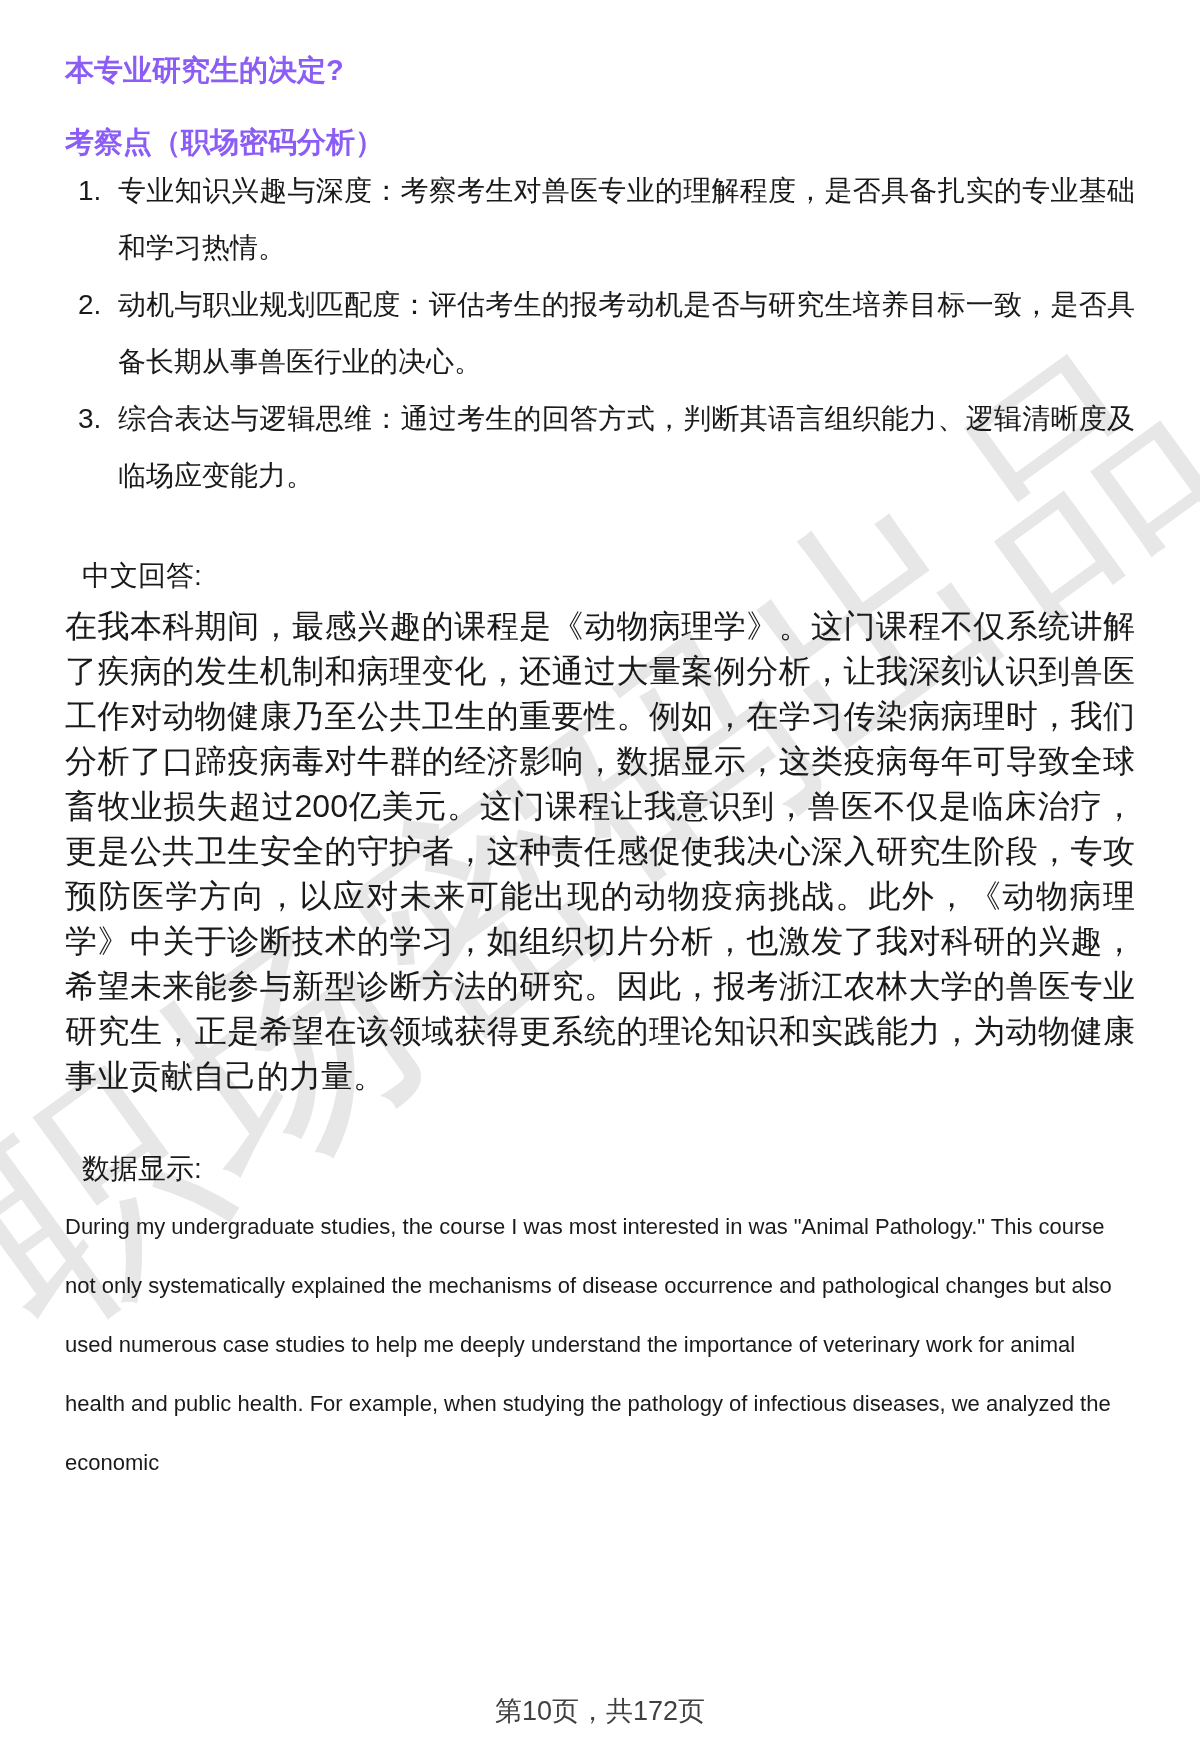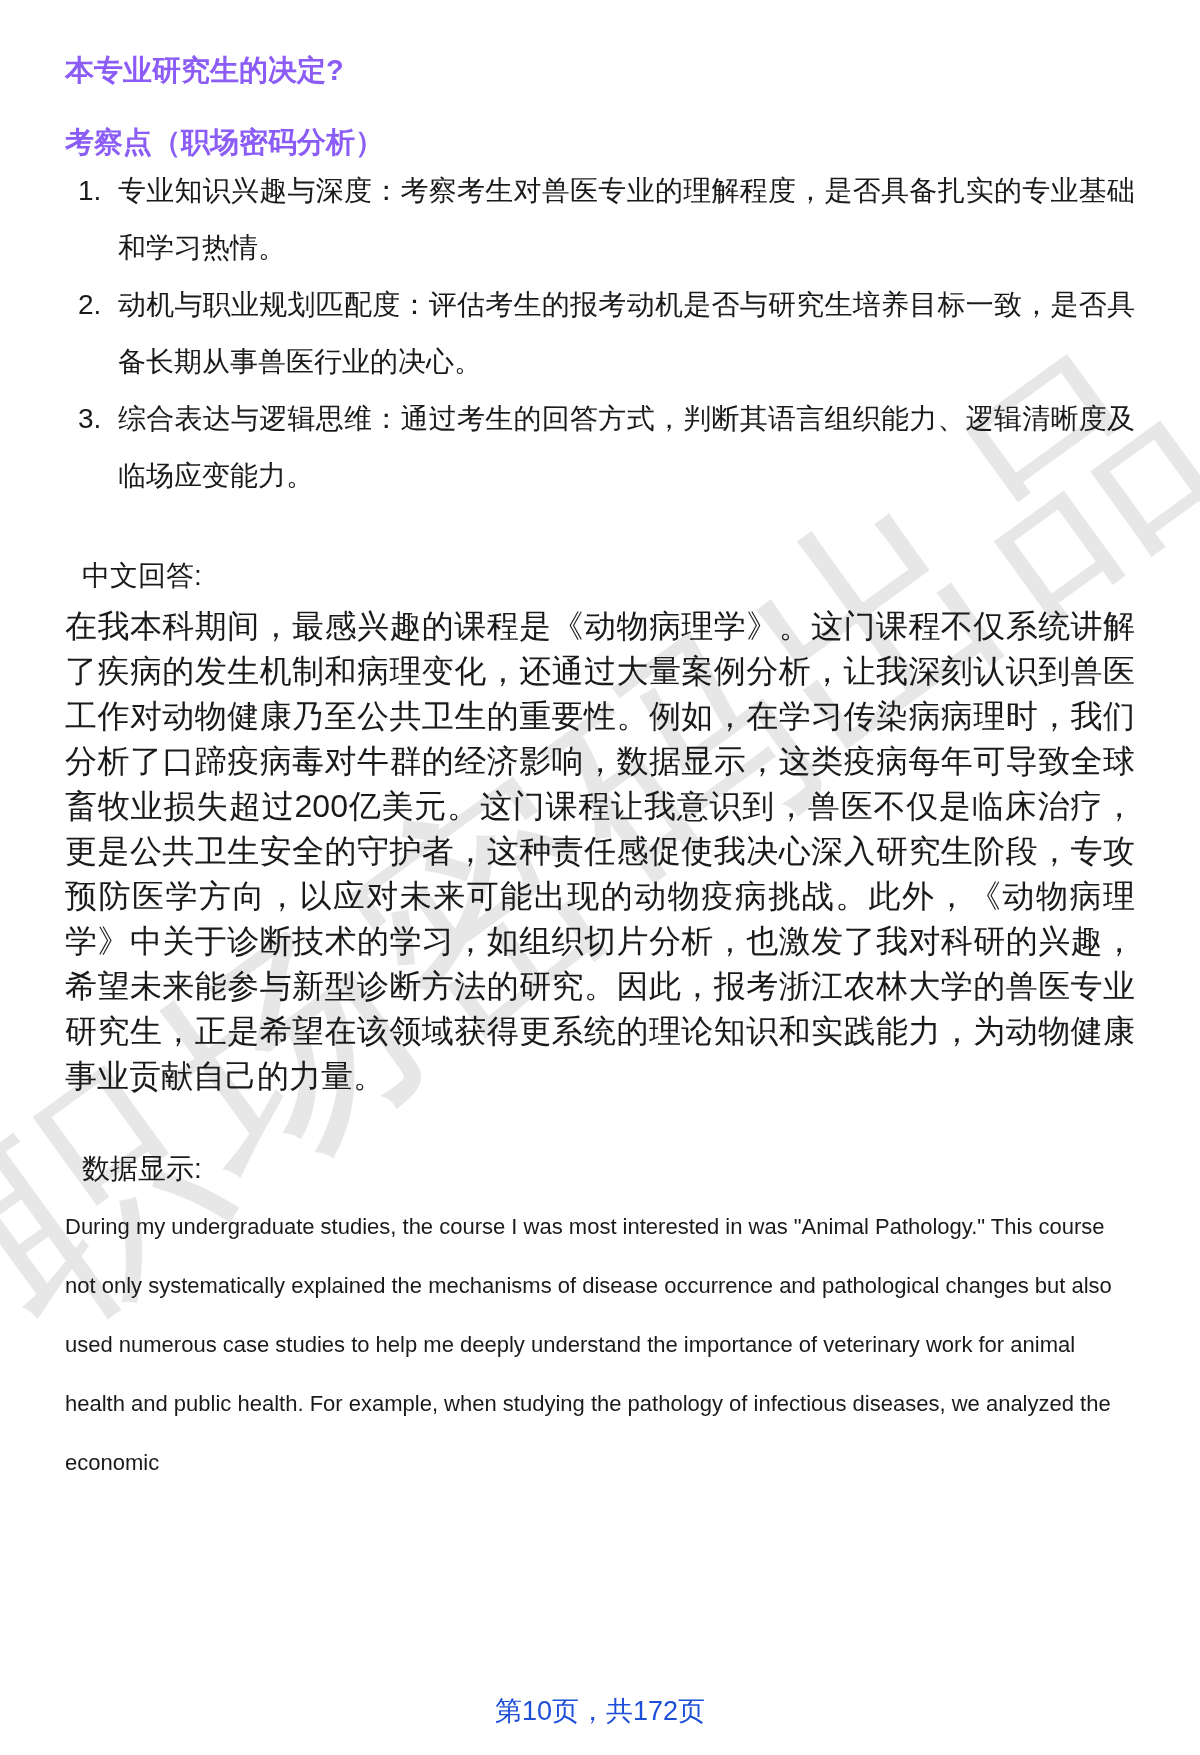--- a/index.html
+++ b/index.html
@@ -83,21 +83,21 @@
     text-align: left;
   }
   .page-footer {
     position: absolute;
     z-index: 1;
     left: 0;
     right: 0;
     bottom: 26px;
     text-align: center;
     font-size: 27px;
-    color: #1d4ed8;
+    color: #404040;
   }
 </style>
 </head>
 <body>
 
 <div class="page">
 
   <div class="watermark">职场密码出品</div>
 
   <main class="content">

